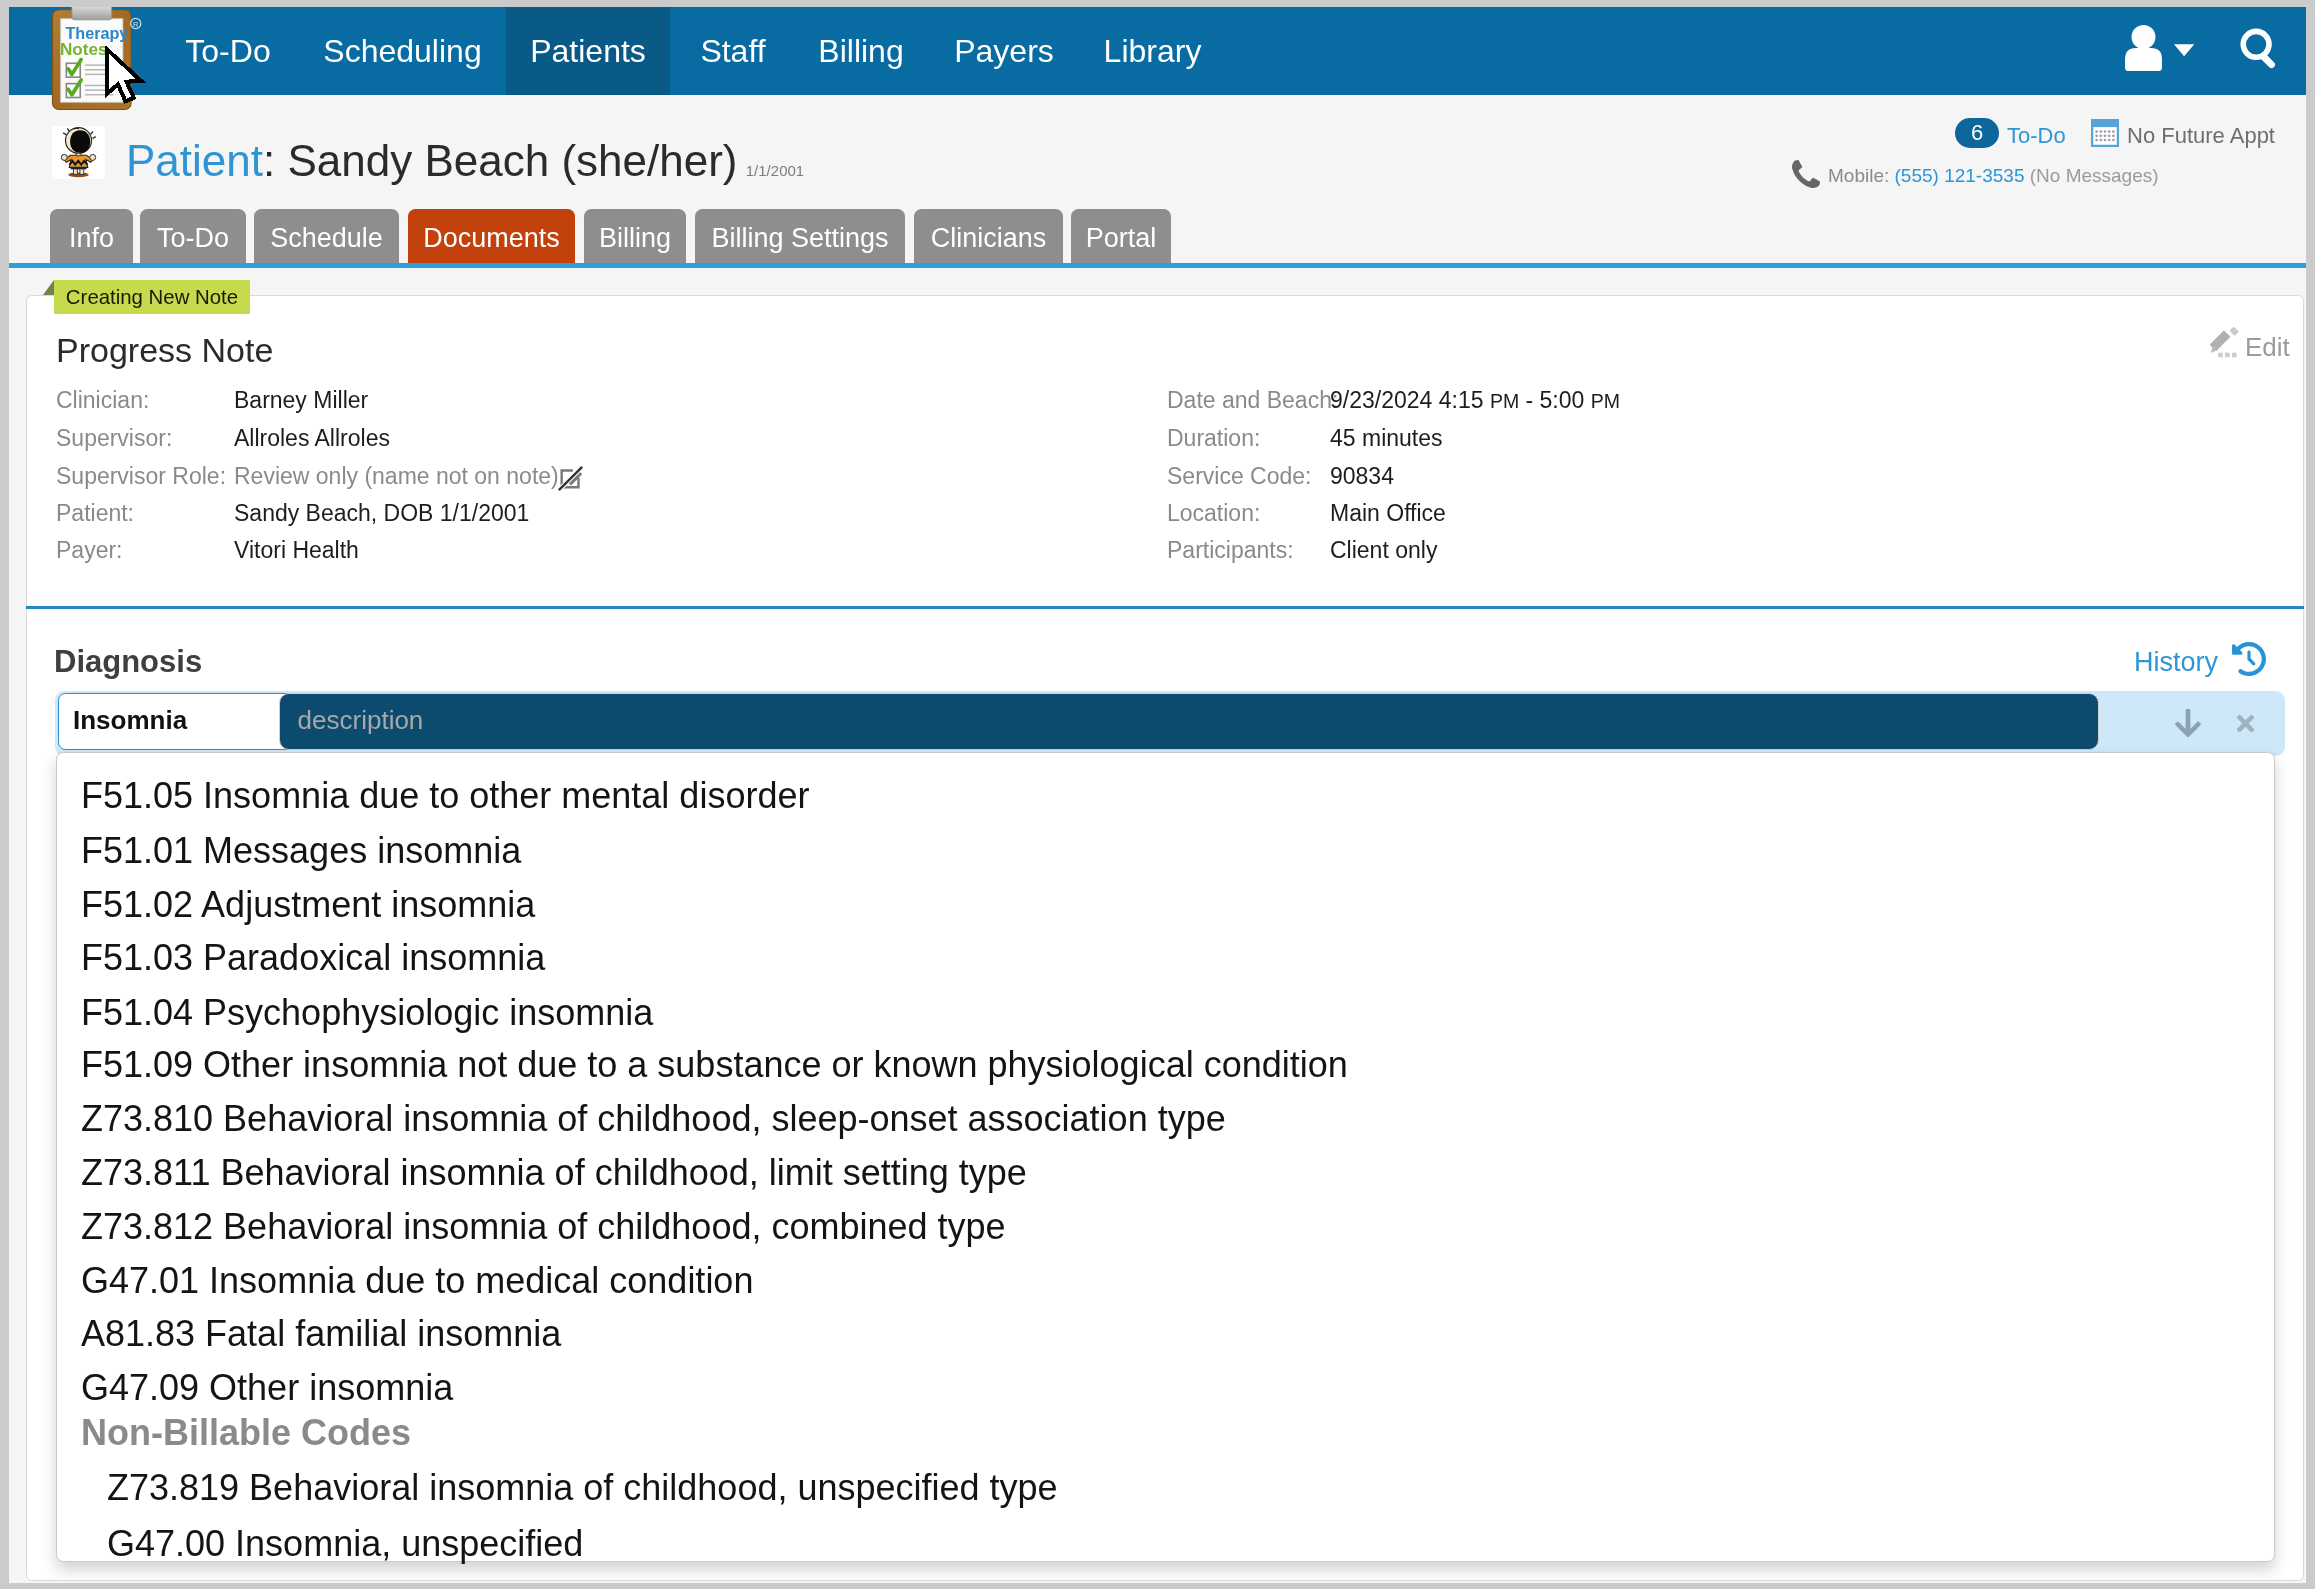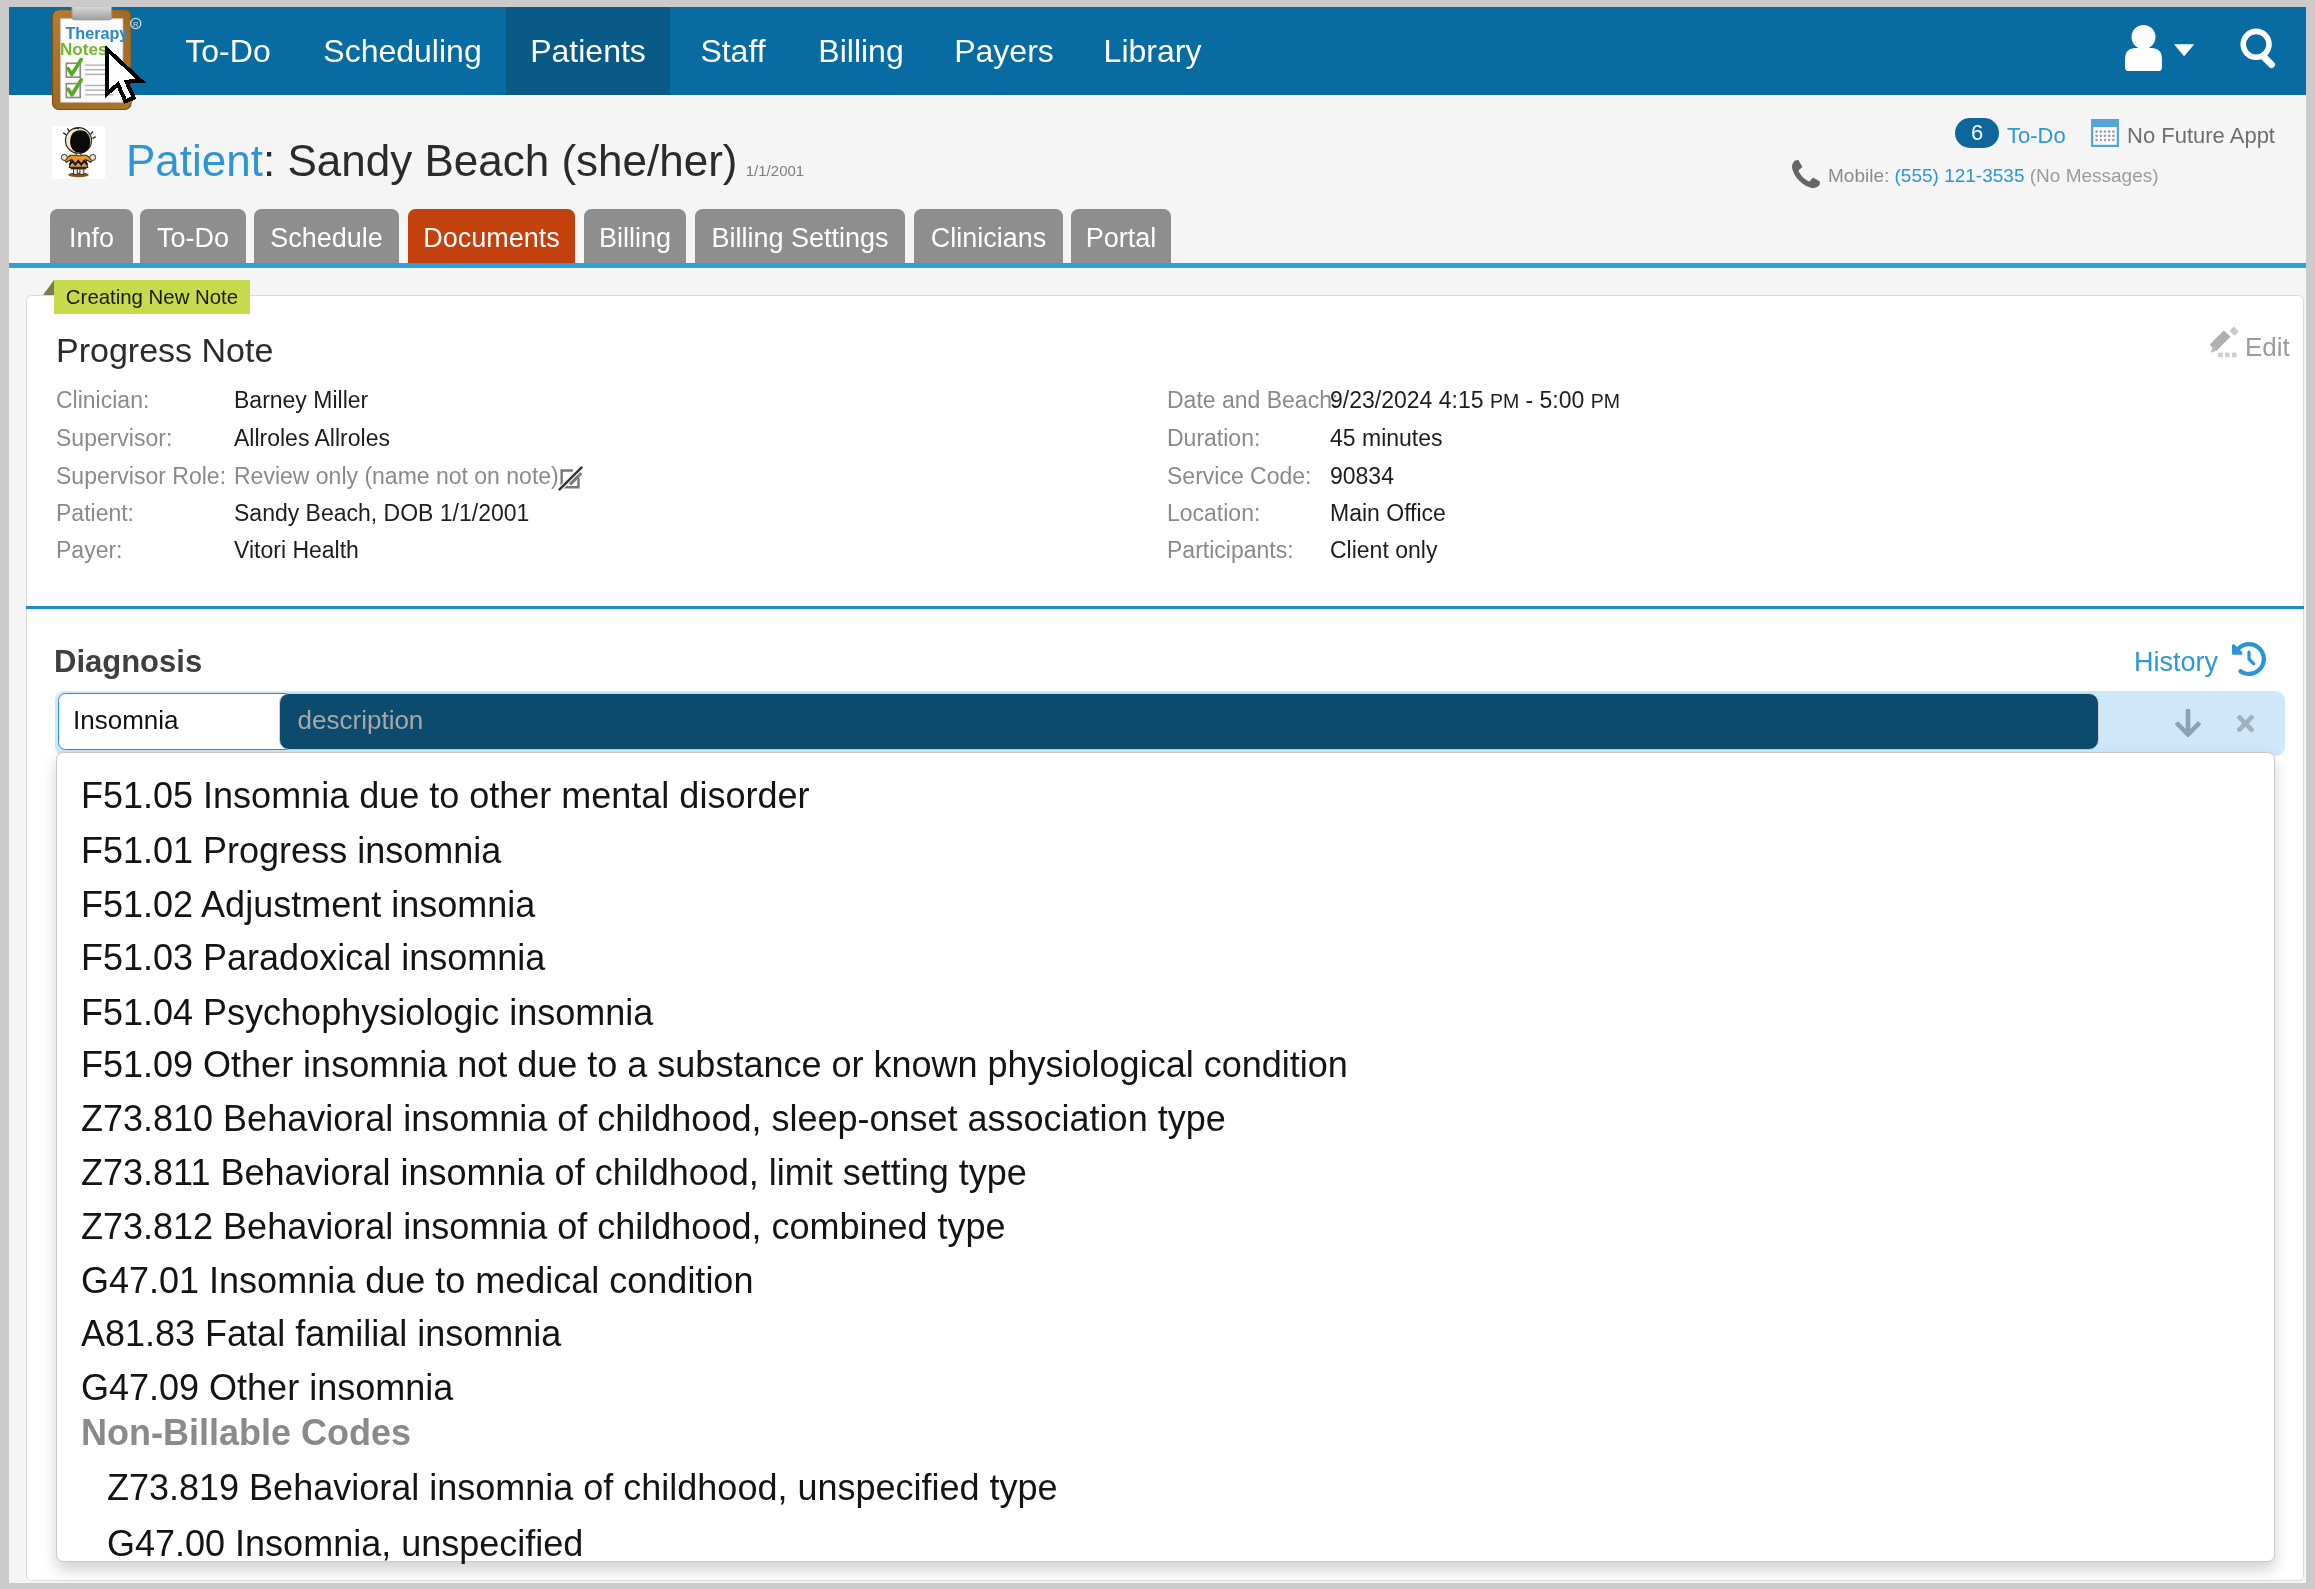--- a/index.html
+++ b/index.html
@@ -24,21 +24,21 @@
   .greenlabel { position:absolute; left:54px; top:280px; width:196px; height:34px; background:#c7da4e; color:#151b08; font-size:20.4px; line-height:34px; text-align:center; z-index:5; white-space:nowrap; }
   .greenfold { position:absolute; left:43px; top:280px; width:0; height:0; border-right:11px solid #75814d; border-top:15px solid transparent; z-index:5; }
   h1.pn { position:absolute; left:56px; top:331px; font-size:34px; font-weight:normal; color:#2b2b2b; }
   .lbl { color:#8a8a8a; }
   .row { position:absolute; font-size:23px; color:#1d1d1d; white-space:nowrap; }
   .divider { position:absolute; left:26px; top:606px; width:2278px; height:2.8px; background:#2089c9; }
   .diag { position:absolute; left:54px; top:644px; font-size:31px; font-weight:bold; color:#3f3f3f; }
   .history { position:absolute; top:647px; left:2134px; font-size:27px; color:#2d96d5; }
   
   .diagrow { position:absolute; left:55px; top:691px; width:2230px; height:65px; background:#cfe8f9; border-radius:9.3px; }
-  .codeinput { position:absolute; left:58px; top:693px; width:240px; height:57px; background:#fff; border:1.9px solid #2a8dcc; border-radius:7.4px; font-size:26px; font-weight:normal; color:#111; line-height:53px; padding-left:14px; }
+  .codeinput { position:absolute; left:58px; top:693px; width:240px; height:57px; background:#fff; border:1.9px solid #2a8dcc; border-radius:7.4px; font-size:26px; font-weight:bold; color:#111; line-height:53px; padding-left:14px; }
   .descinput { position:absolute; left:279px; top:693px; width:1820px; height:57px; background:#0c4a6e; border:1.9px solid #cfcfcf; border-radius:10px; font-size:26px; color:#a8a8a8; line-height:53px; padding-left:17.6px; }
   
   .dropdown { position:absolute; left:56px; top:752px; width:2219px; height:810px; background:#fff; border:0.9px solid #c9c9c9; border-radius:7.4px; box-shadow:0 7.4px 15px rgba(0,0,0,.18); }
   .item { position:absolute; left:81px; font-size:36px; color:#141414; white-space:nowrap; }
   .item.indent { left:107px; }
   .item.hdr { font-weight:bold; color:#8a8a8a; }
 </style>
 </head>
 <body>
 
@@ -205,21 +205,21 @@
   <div class="descinput">description</div>
   <svg class="abs" style="left:2173px; top:709px;" width="30" height="30" viewBox="0 0 448 512">
     <path fill="#8aa2b2" d="M413.1 222.5l22.2 22.2c9.4 9.4 9.4 24.6 0 33.9L241 473c-9.4 9.4-24.6 9.4-33.9 0L12.7 278.6c-9.4-9.4-9.4-24.6 0-33.9l22.2-22.2c9.5-9.5 25-9.3 34.3.4L184 343.4V24c0-13.3 10.7-24 24-24h32c13.3 0 24 10.7 24 24v319.4l114.8-120.5c9.3-9.8 24.8-10 34.3-.4z"></path>
   </svg>
   <svg class="abs" style="left:2233px; top:711px;" width="25" height="25" viewBox="0 0 352 512">
     <path fill="#9fb2bd" d="M242.7 256l100.1-100.1c12.3-12.3 12.3-32.2 0-44.5l-22.2-22.2c-12.3-12.3-32.2-12.3-44.5 0L176 189.3 75.9 89.2c-12.3-12.3-32.2-12.3-44.5 0L9.2 111.5c-12.3 12.3-12.3 32.2 0 44.5L109.3 256 9.2 356.1c-12.3 12.3-12.3 32.2 0 44.5l22.2 22.2c12.3 12.3 32.2 12.3 44.5 0L176 322.7l100.1 100.1c12.3 12.3 32.2 12.3 44.5 0l22.2-22.2c12.3-12.3 12.3-32.2 0-44.5L242.7 256z"></path>
   </svg>
 
   <div class="dropdown"></div>
   <div class="item" style="top:775px;">F51.05 Insomnia due to other mental disorder</div>
-  <div class="item" style="top:830px;">F51.01 Progress insomnia</div>
+  <div class="item" style="top:830px;">F51.01 Messages insomnia</div>
   <div class="item" style="top:884px;">F51.02 Adjustment insomnia</div>
   <div class="item" style="top:937px;">F51.03 Paradoxical insomnia</div>
   <div class="item" style="top:992px;">F51.04 Psychophysiologic insomnia</div>
   <div class="item" style="top:1044px;">F51.09 Other insomnia not due to a substance or known physiological condition</div>
   <div class="item" style="top:1098px;">Z73.810 Behavioral insomnia of childhood, sleep-onset association type</div>
   <div class="item" style="top:1152px;">Z73.811 Behavioral insomnia of childhood, limit setting type</div>
   <div class="item" style="top:1206px;">Z73.812 Behavioral insomnia of childhood, combined type</div>
   <div class="item" style="top:1260px;">G47.01 Insomnia due to medical condition</div>
   <div class="item" style="top:1313px;">A81.83 Fatal familial insomnia</div>
   <div class="item" style="top:1367px;">G47.09 Other insomnia</div>

